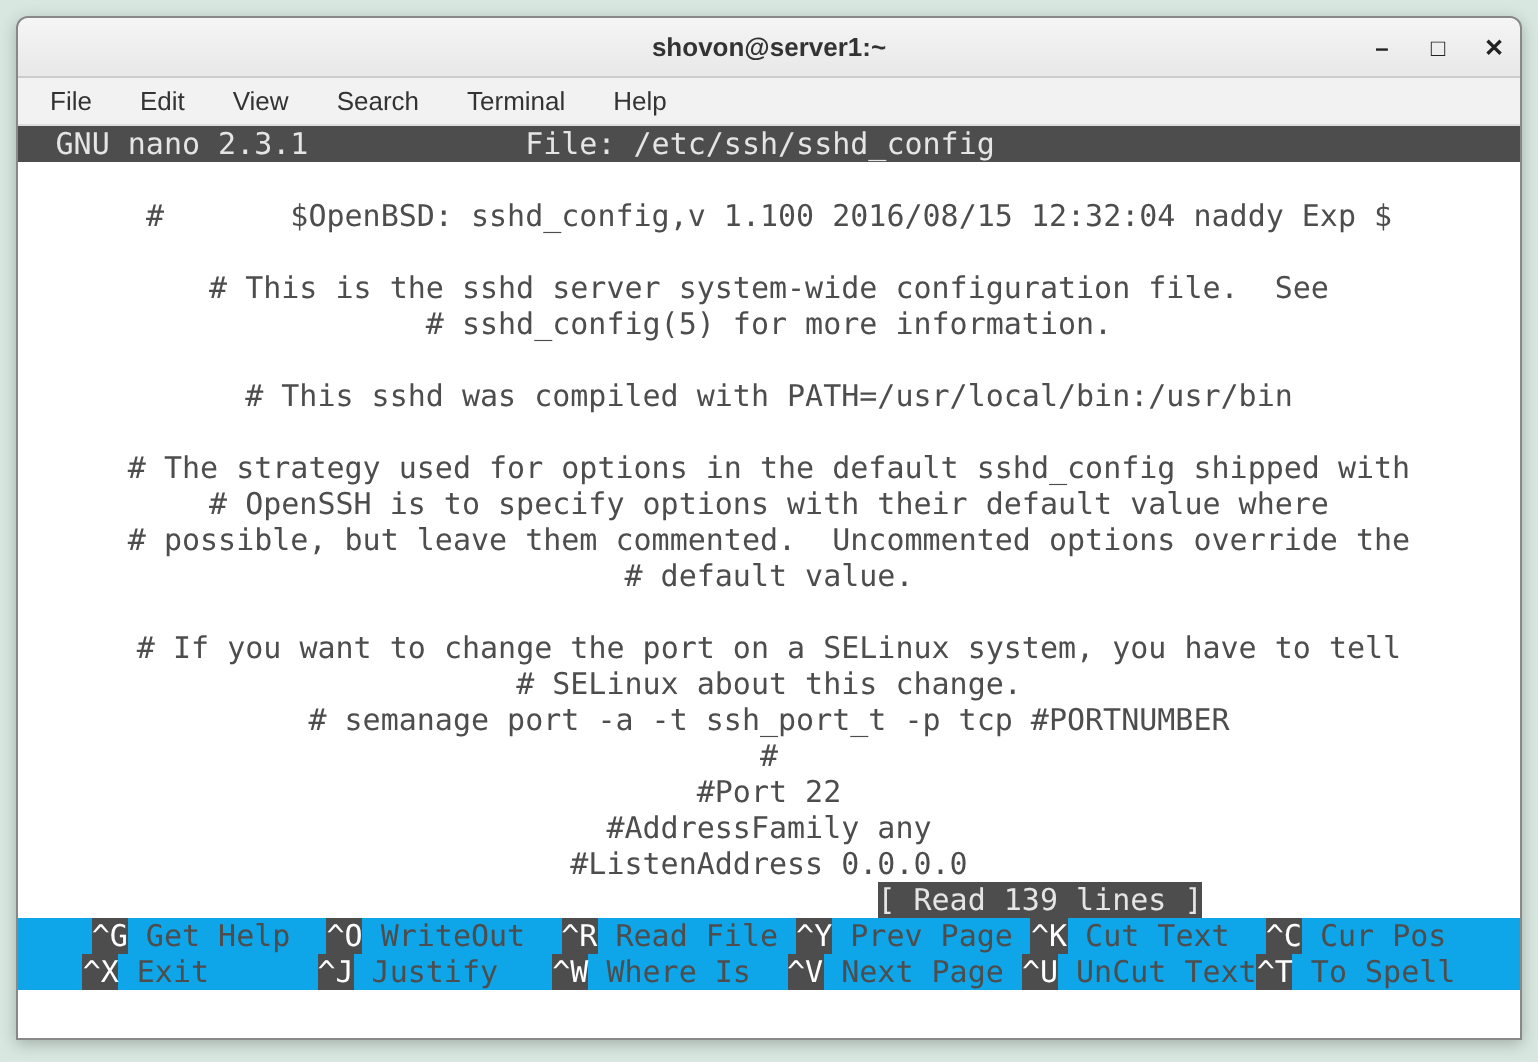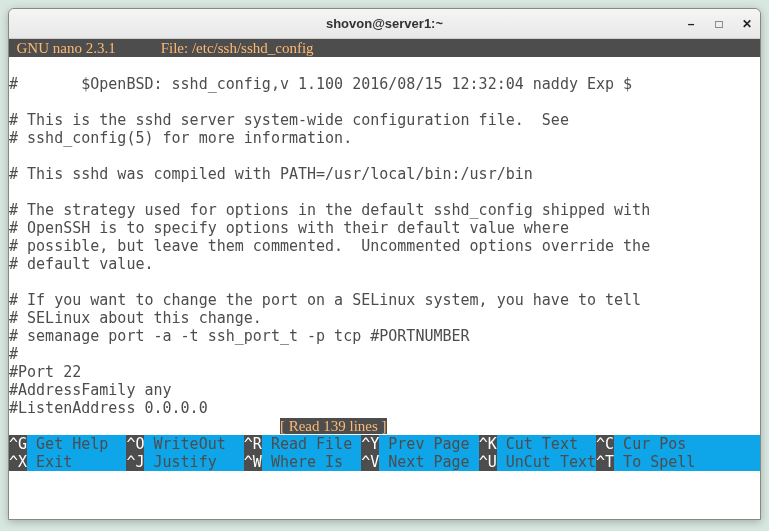--- a/index.html
+++ b/index.html
@@ -13,20 +13,21 @@
     }
     .window {
       background: #ffffff;
       border: 1px solid #888;
       border-radius: 6px 6px 0 0;
       box-shadow: 0 2px 8px rgba(0,0,0,0.25);
       height: 512px;
       display: flex;
       flex-direction: column;
       overflow: hidden;
+      text-align: center;
     }
     .titlebar {
       background: linear-gradient(#f5f5f5, #e8e8e8);
       border-bottom: 1px solid #ccc;
       height: 30px;
       display: flex;
       align-items: center;
       justify-content: center;
       position: relative;
       border-radius: 6px 6px 0 0;
@@ -74,22 +75,21 @@
       background: #ffffff;
       font-family: "DejaVu Sans Mono", "Courier New", monospace;
       font-size: 15px;
       line-height: 18px;
       color: #4d4d4d;
       overflow: hidden;
       white-space: pre;
     }
     .inverse {
       background: #4d4d4d;
-      color: #fdba74;
-      font-family: Liberation Serif, serif;
+      color: #e5e5e5;
     }
     .key {
       background: #4d4d4d;
       color: #ffffff;
       display: inline;
     }
     .cmd {
       color: #4d4d4d;
       display: inline;
     }
@@ -102,20 +102,28 @@
 
 <div class="window">
   <div class="titlebar">
     <span class="titlebar-text">shovon@server1:~</span>
     <div class="window-controls">
       <span class="win-btn">–</span>
       <span class="win-btn">□</span>
       <span class="win-btn">✕</span>
     </div>
   </div>
+  <div class="menubar">
+    <span class="menu-item">File</span>
+    <span class="menu-item">Edit</span>
+    <span class="menu-item">View</span>
+    <span class="menu-item">Search</span>
+    <span class="menu-item">Terminal</span>
+    <span class="menu-item">Help</span>
+  </div>
   <div class="terminal"><div class="inverse"><span>  GNU nano 2.3.1            </span><span>File: /etc/ssh/sshd_config</span><span>                             </span></div><div>
 #       $OpenBSD: sshd_config,v 1.100 2016/08/15 12:32:04 naddy Exp $
 
 # This is the sshd server system-wide configuration file.  See
 # sshd_config(5) for more information.
 
 # This sshd was compiled with PATH=/usr/local/bin:/usr/bin
 
 # The strategy used for options in the default sshd_config shipped with
 # OpenSSH is to specify options with their default value where

